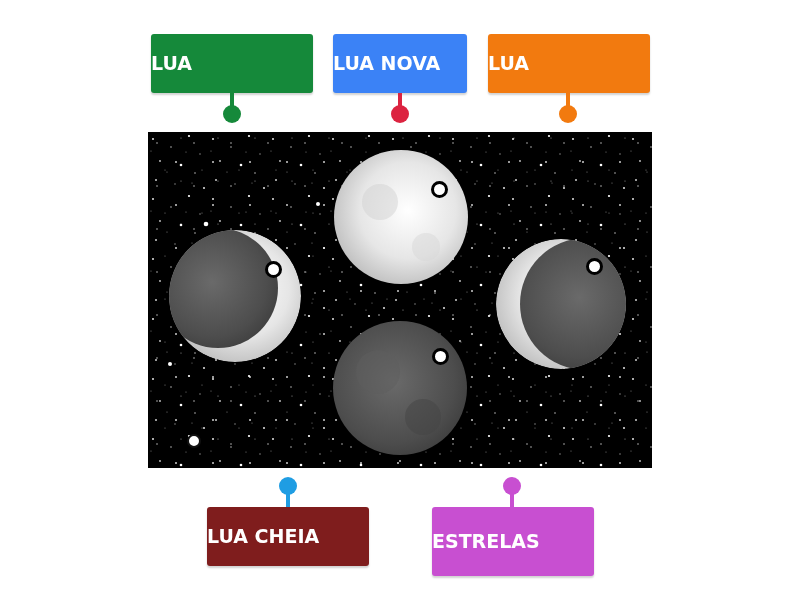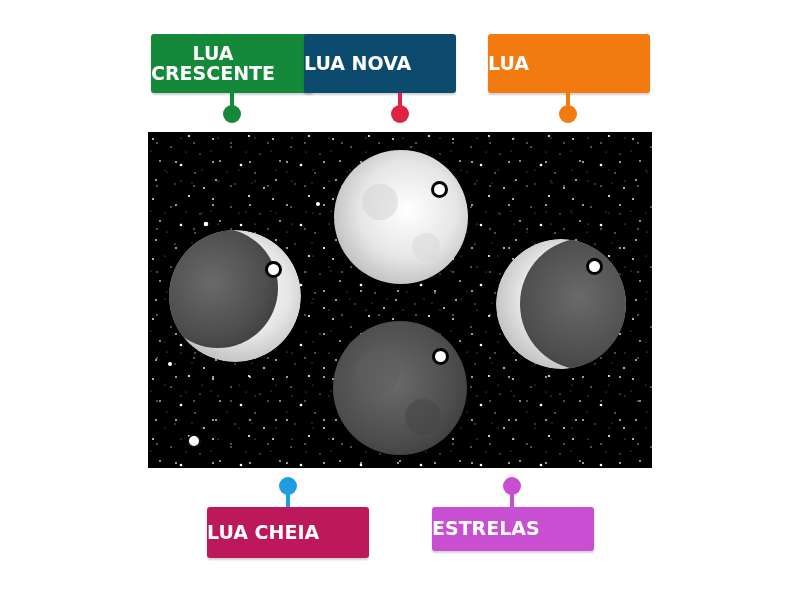--- a/index.html
+++ b/index.html
@@ -33,27 +33,26 @@
       position: absolute; width: 11px; height: 11px; border-radius: 50%;
       background: #fff; border: 3px solid #000; cursor: pointer;
     }
   </style>
 </head>
 <body>
 
 <div class="label" style="left:151px; top:34px; width:162px; height:59px; background:#15893a; font-size:19px;">
   <div>
     <span>LUA</span>
-    <span>CRESCENTE</span>
   </div>
 </div>
 <div class="pin-stem" style="left:230px; top:93px; height:16px; background:#15893a;"></div>
 <div class="pin-dot" style="left:223px; top:105px; background:#15893a;"></div>
 
-<div class="label" style="left:304px; top:34px; width:152px; height:59px; background:#0c4a6e; font-size:19px;">
+<div class="label" style="left:333px; top:34px; width:134px; height:59px; background:#3b82f6; font-size:19px;">
   <span>LUA NOVA</span>
 </div>
 <div class="pin-stem" style="left:398px; top:93px; height:16px; background:#dc2340;"></div>
 <div class="pin-dot" style="left:391px; top:105px; background:#dc2340;"></div>
 
 <div class="label" style="left:488px; top:34px; width:162px; height:59px; background:#f27a0f; font-size:19px;">
   <div>
     <span>LUA</span>
   </div>
 </div>
@@ -130,21 +129,21 @@
 </div>
 
 <div class="hotspot" style="left:431px; top:181px;"></div>
 <div class="hotspot" style="left:265px; top:261px;"></div>
 <div class="hotspot" style="left:586px; top:258px;"></div>
 <div class="hotspot" style="left:432px; top:348px;"></div>
 <div class="hotspot" style="left:187px; top:434px; border-width:2px; width:10px; height:10px; border-color:#111;"></div>
 
 <div class="pin-dot" style="left:279px; top:477px; background:#1f9de3;"></div>
 <div class="pin-stem" style="left:286px; top:492px; height:16px; background:#1f9de3;"></div>
-<div class="label" style="left:207px; top:507px; width:162px; height:51px; background:#be185d; font-size:19px;">
+<div class="label" style="left:207px; top:507px; width:162px; height:59px; background:#7f1d1d; font-size:19px;">
   <span>LUA CHEIA</span>
 </div>
 
 <div class="pin-dot" style="left:503px; top:477px; background:#c84fd1;"></div>
 <div class="pin-stem" style="left:510px; top:492px; height:16px; background:#c84fd1;"></div>
-<div class="label" style="left:432px; top:507px; width:162px; height:44px; background:#c84fd1; font-size:19px;">
+<div class="label" style="left:432px; top:507px; width:162px; height:69px; background:#c84fd1; font-size:19px;">
   <span>ESTRELAS</span>
 </div>
 
 </body></html>

